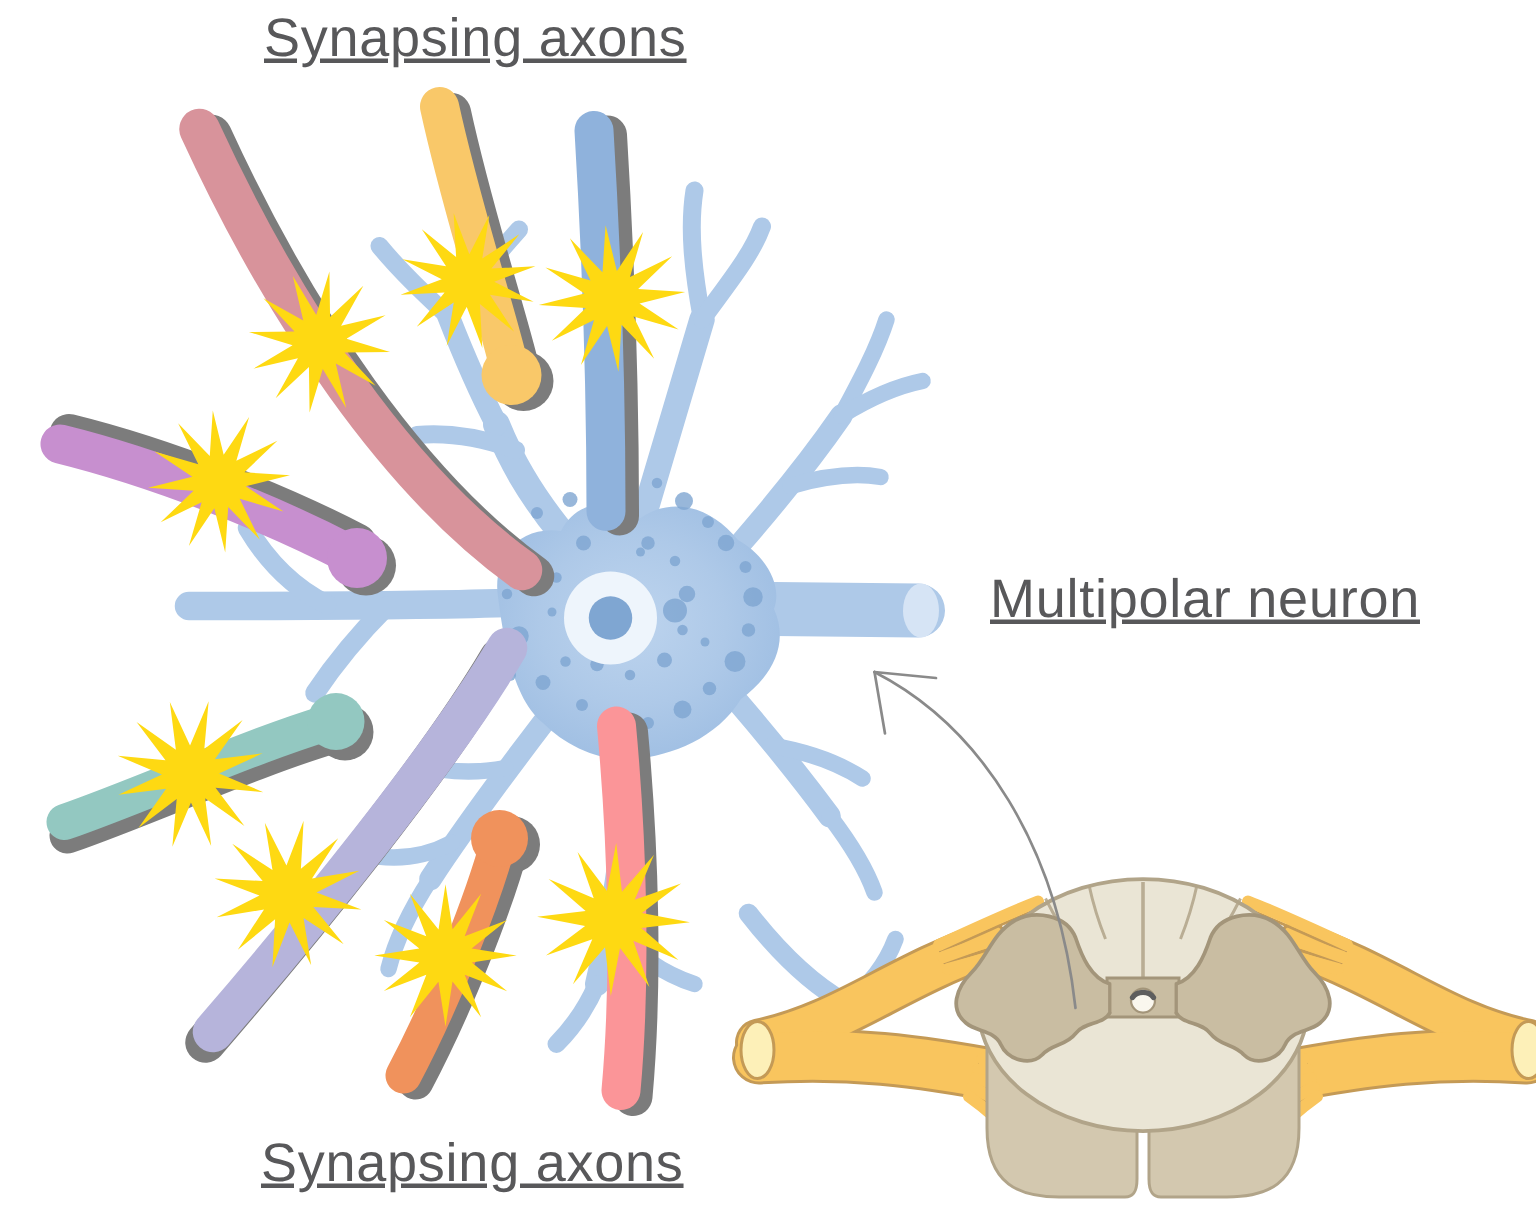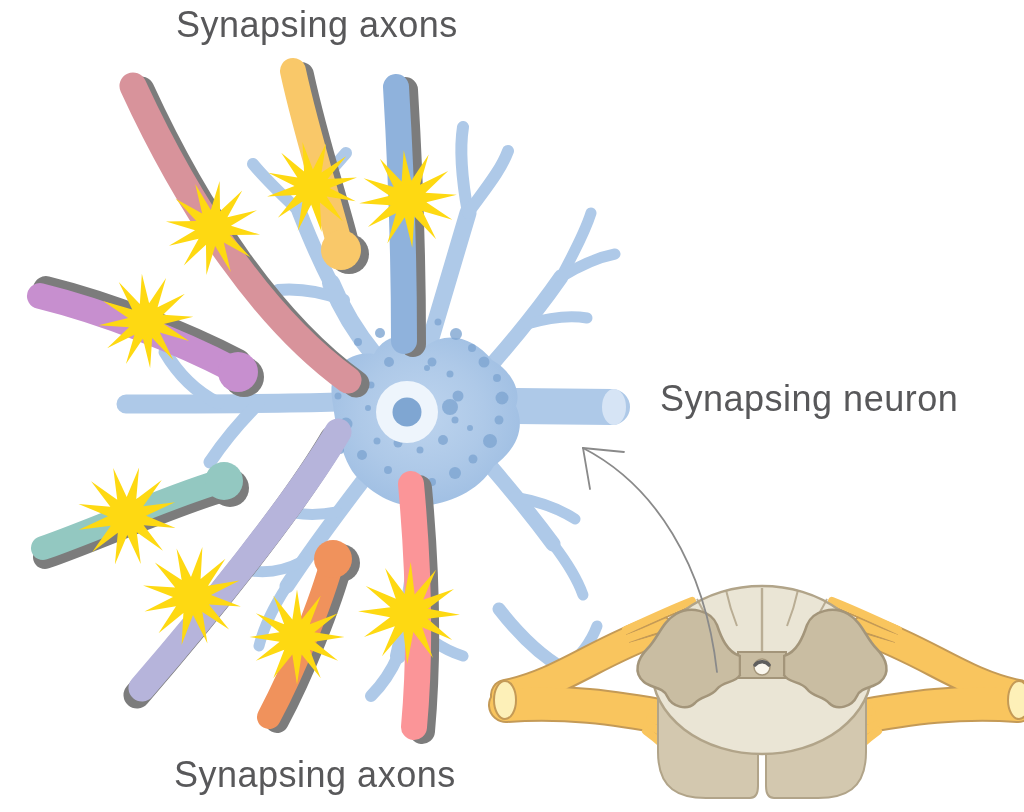--- a/index.html
+++ b/index.html
@@ -3,21 +3,21 @@
 <meta charset="utf-8">
 <style>
   html,body{margin:0;padding:0;background:#ffffff;}
   .stage{
     position:relative;width:1024px;height:812px;overflow:hidden;background:#ffffff;
     font-family:"Liberation Sans", sans-serif;
   }
   .stage svg{position:absolute;left:0;top:0;}
   .fig-label{
     position:absolute;color:var(--label-text,#58585a);
-    font-size:36px;font-weight:500;letter-spacing:.5px;white-space:nowrap;
+    font-size:36px;font-weight:500;letter-spacing:.5px;white-space:nowrap;text-decoration:underline;
   }
   .lbl-top{left:176px;top:4px;}
   .lbl-neuron{left:660px;top:378px;}
   .lbl-bottom{left:174px;top:754px;}
 </style>
 </head>
 <body>
 
 <div class="stage">
 
@@ -246,15 +246,15 @@
     </g>
 
     <g fill="none" stroke="var(--arrow-gray,#8a8a8a)" stroke-width="1.8" stroke-linecap="round">
       <path d="M 717,672 C 705,565 655,485 583,448"></path>
       <path d="M 583,448 L 624,452"></path>
       <path d="M 583,448 L 590,489"></path>
     </g>
   </svg>
 
   <div class="fig-label lbl-top">Synapsing axons</div>
-  <div class="fig-label lbl-neuron">Synapsing neuron</div>
+  <div class="fig-label lbl-neuron">Multipolar neuron</div>
   <div class="fig-label lbl-bottom">Synapsing axons</div>
 </div>
 
 </body></html>

